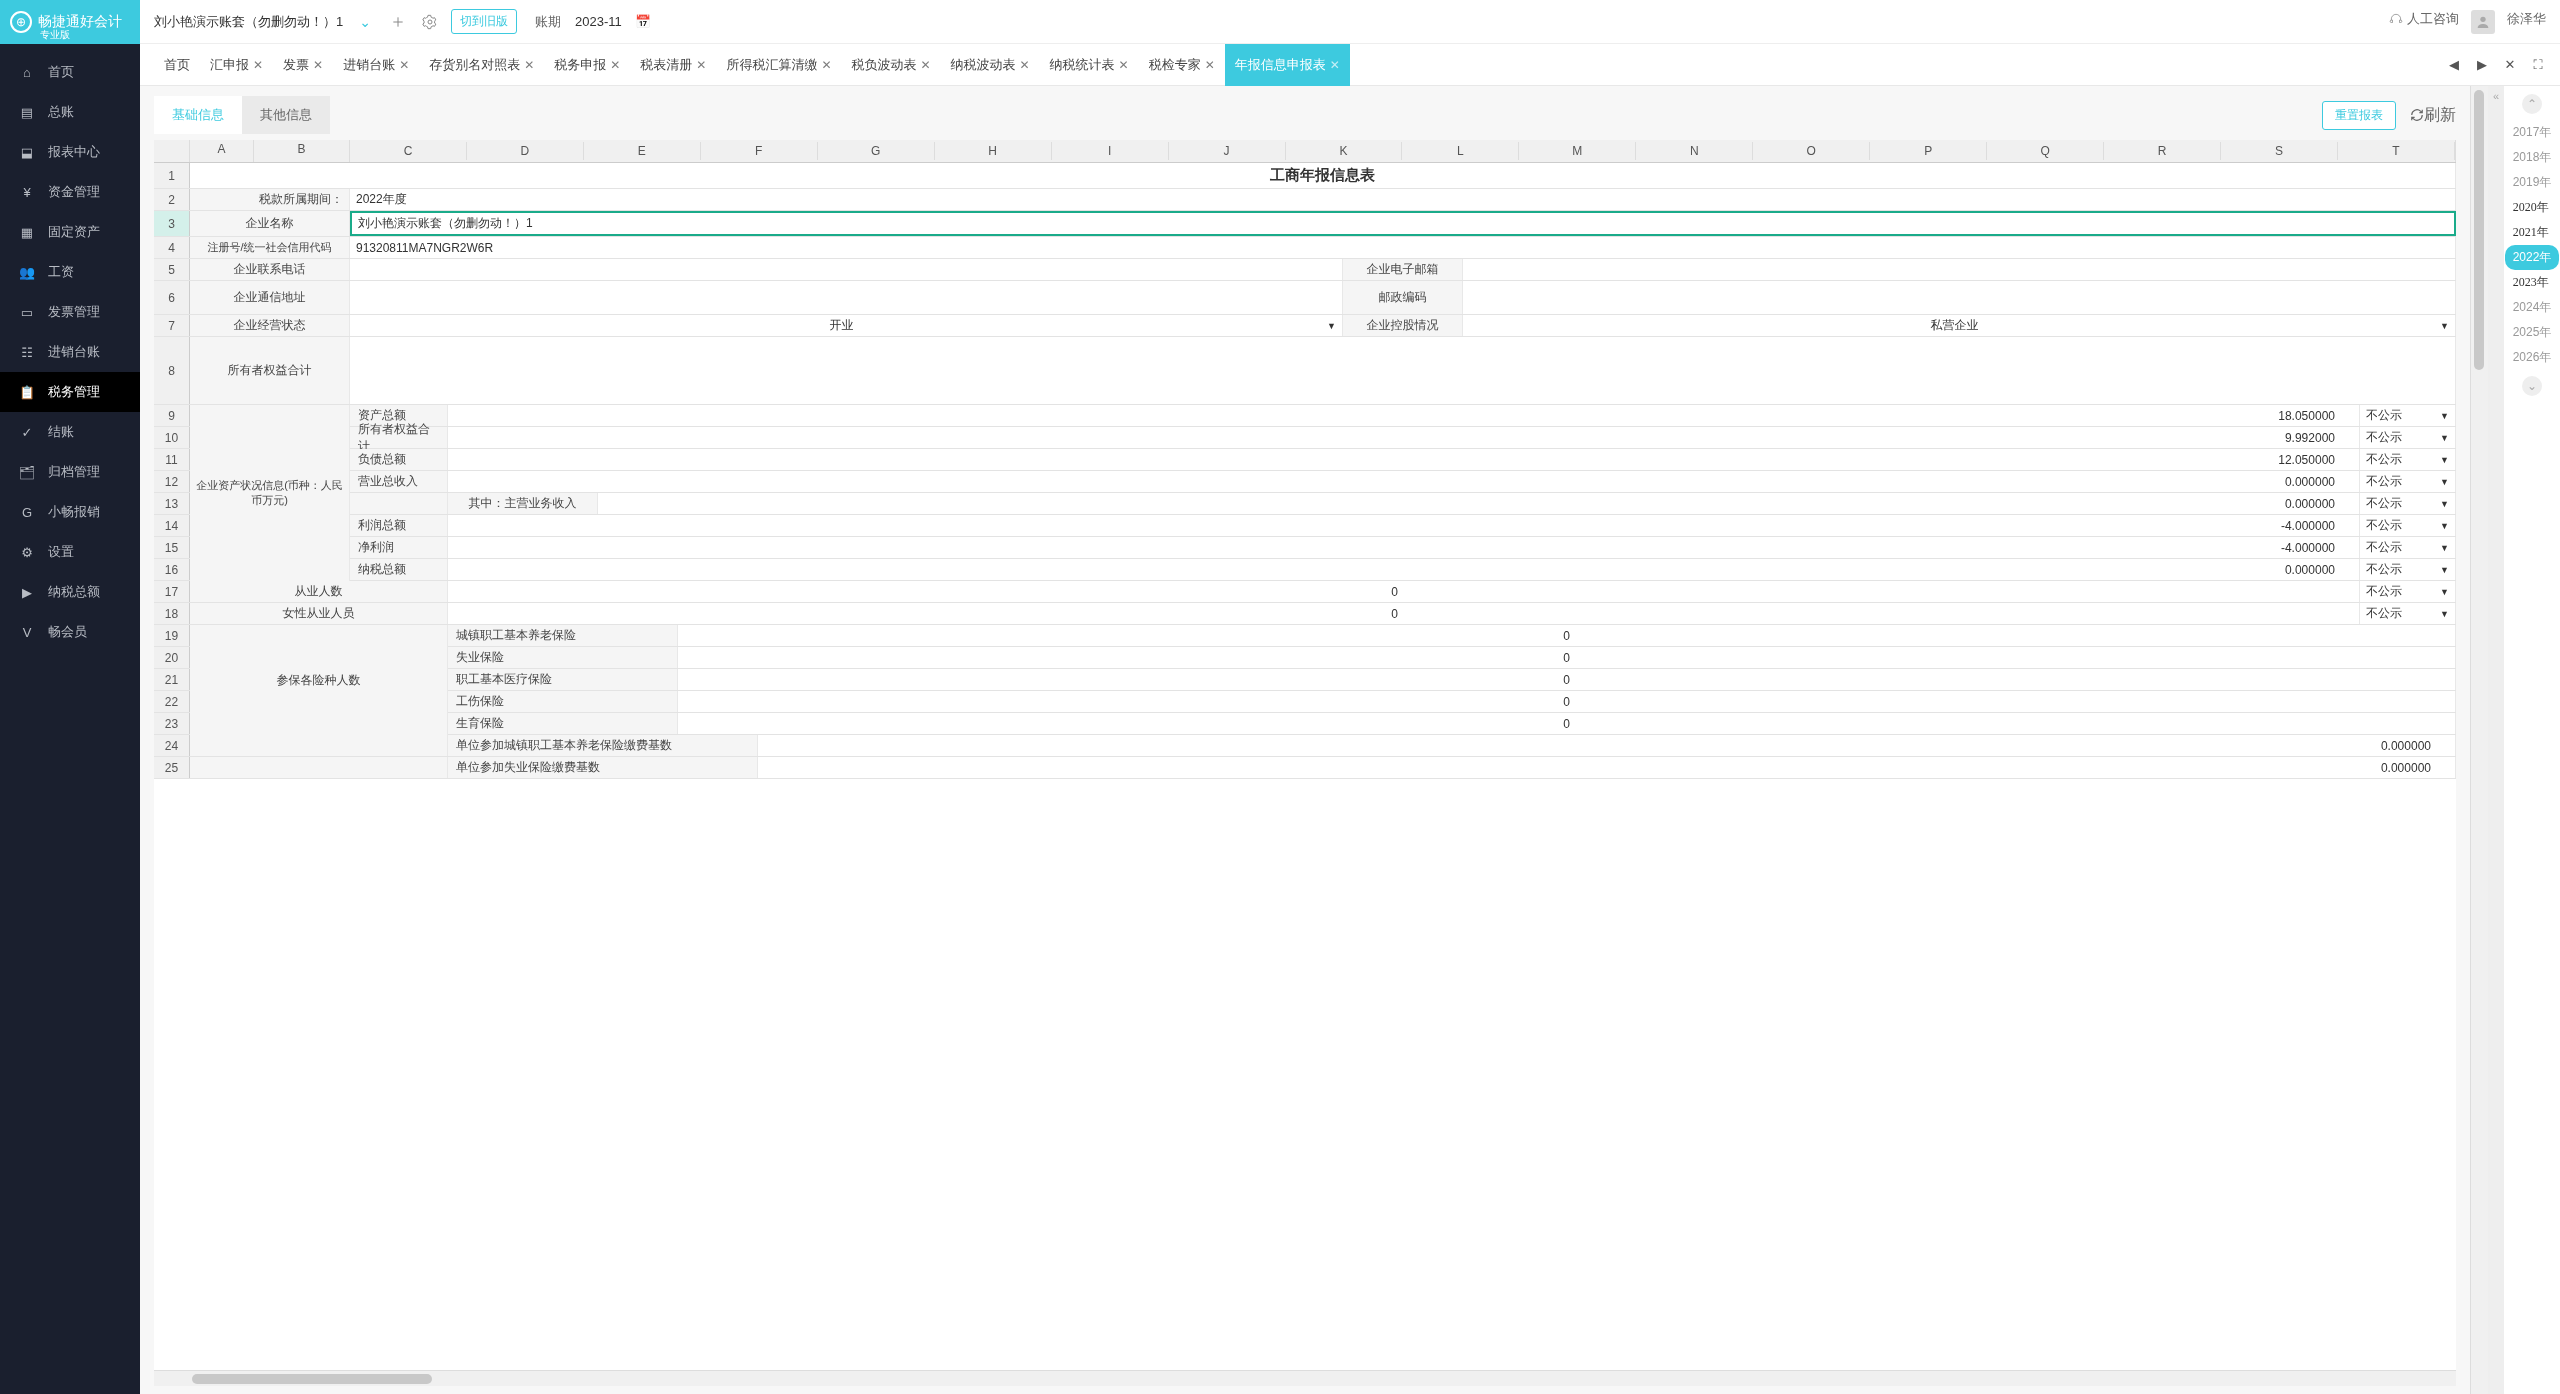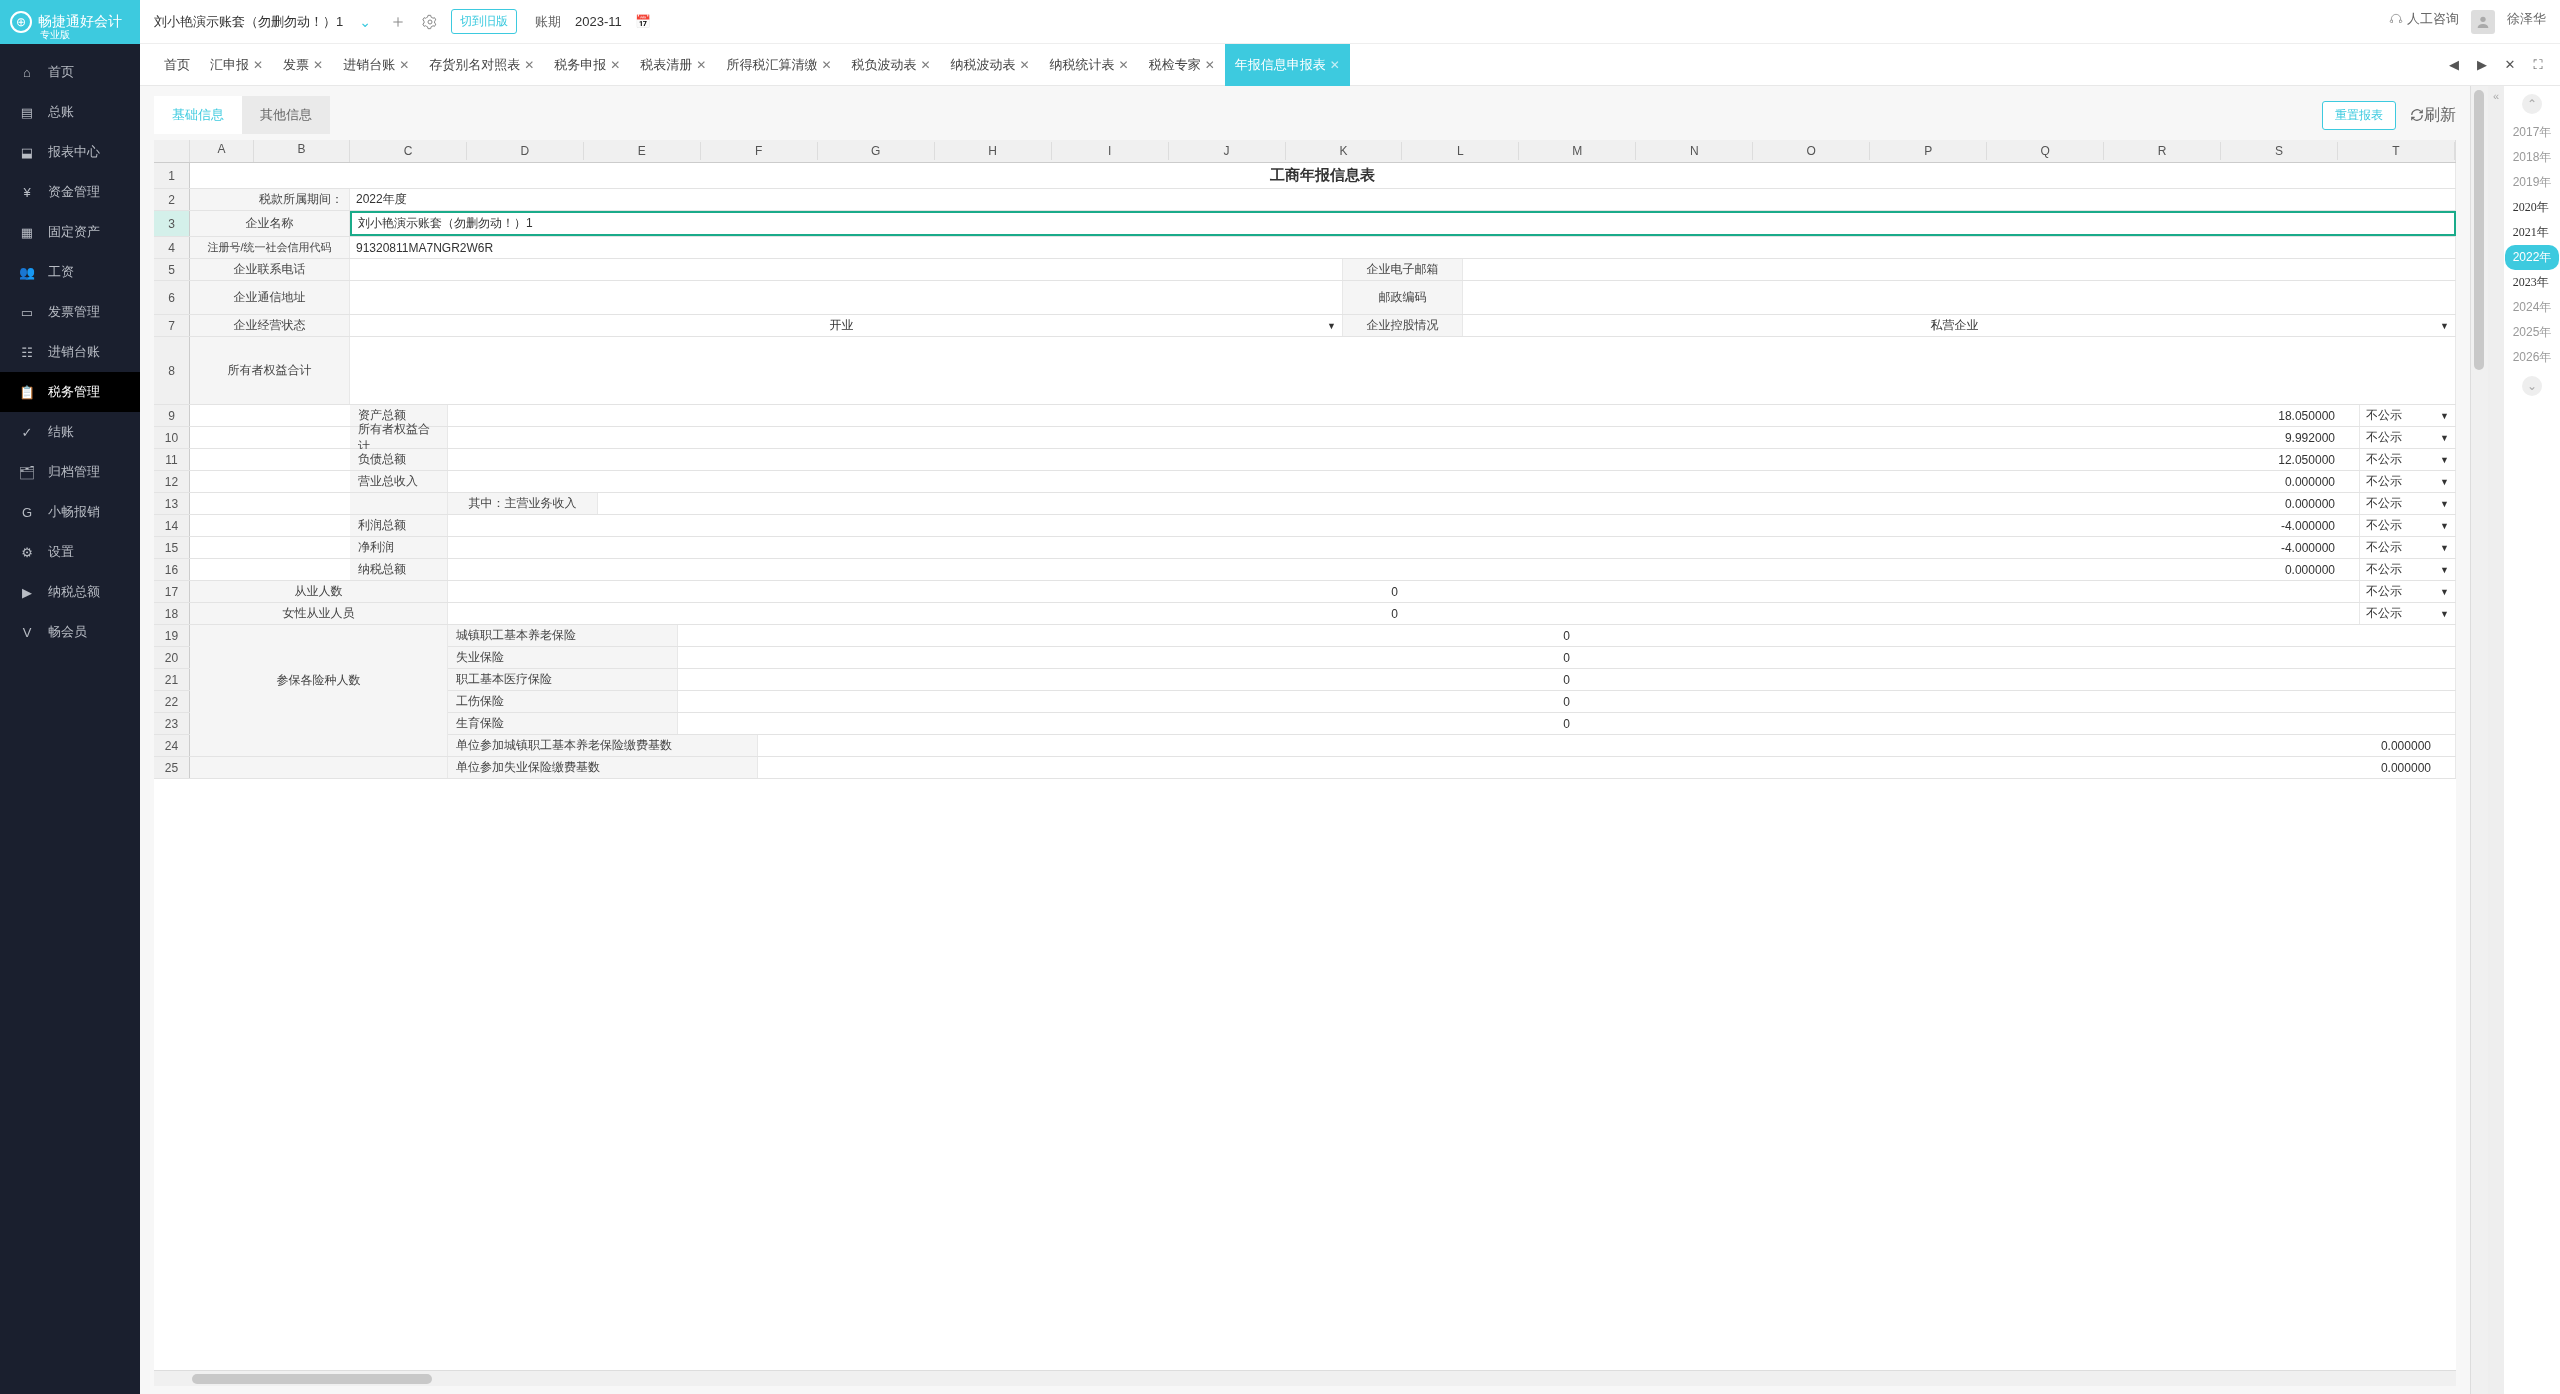--- a/index.html
+++ b/index.html
@@ -428,20 +428,21 @@
                 <div class="grid-row" style="height:22px">
                   <div class="row-head">16</div>
                   <div style="width:160px;display:flex;" class="merge-ph"></div>
                   <div class="cell label-cell-l" style="width:98px">纳税总额</div>
                   <div class="cell val-cell num-cell" style="flex:1">0.000000</div>
                   <div class="cell dd-cell" style="width:96px">
                     <span>不公示</span>
                     <span class="dd-arrow">▼</span>
                   </div>
                 </div>
+                <div class="cell label-cell" style="position:absolute;left:36px;top:0;width:160px;height:176px;font-size:11px;line-height:1.4;padding:0 6px;">企业资产状况信息(币种：人民币万元)</div>
               </div>
               <div class="grid-row" style="height:22px">
                 <div class="row-head ">17</div>
                 <div class="cell label-cell" style="width:258px">从业人数</div>
                 <div class="cell val-cell num-cell" style="flex:1;justify-content:center">0</div>
                 <div class="cell dd-cell" style="width:96px">
                   <span>不公示</span>
                   <span class="dd-arrow">▼</span>
                 </div>
               </div>

